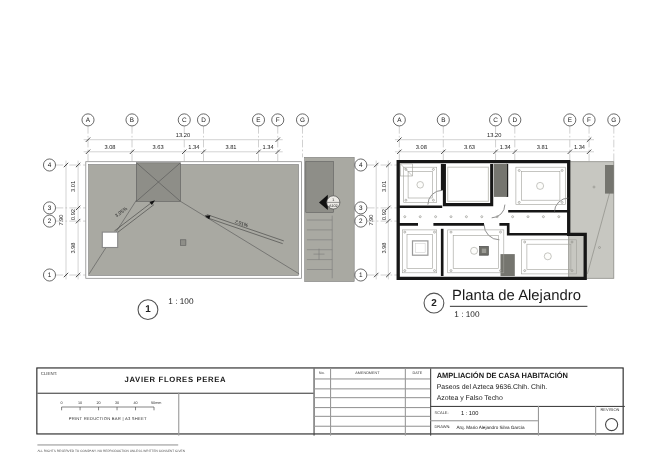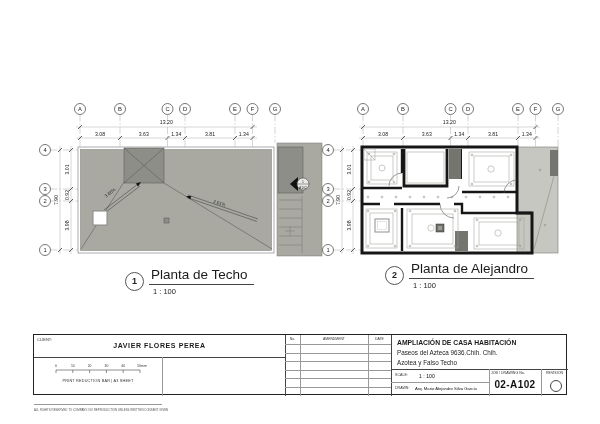--- a/index.html
+++ b/index.html
@@ -293,21 +293,20 @@
           <circle class="dot" cx="520" cy="246" r=".9"></circle>
       <circle class="dot" cx="540" cy="170" r=".9"></circle>
           <circle class="dot" cx="545" cy="225" r=".9"></circle>
     </g>
   </g>
 </svg>
 
 <div class="vt" style="left:125px;top:267px">
   <div class="vt-num">1</div>
   <div class="vt-body">
-    <div class="vt-name">Planta de Techo</div>
     <div class="vt-scale">1 : 100</div>
   </div>
 </div>
 
 <div class="vt" style="left:385px;top:261px">
   <div class="vt-num">2</div>
   <div class="vt-body">
     <div class="vt-name">Planta de Alejandro</div>
     <div class="vt-scale">1 : 100</div>
   </div>
@@ -362,24 +361,20 @@
     <div class="abs" style="left:0;top:34px;width:98px;height:13px;border-bottom:1px solid #999">
       <span class="abs tb-small" style="left:4px;top:4px">SCALE:</span>
       <span class="abs tb-val" style="left:28px;top:3.5px">1 : 100</span>
     </div>
     <div class="abs" style="left:0;top:47px;width:98px;height:14px">
       <span class="abs tb-small" style="left:4px;top:4px">DRAWN:</span>
       <span class="abs tb-small" style="left:24px;top:4px;font-size:4.2px;color:#111">Arq. Mario Alejandro Silva García</span>
     </div>
     <div class="vline lt" style="left:98px;top:34px;height:27px"></div>
 
-    <div class="abs" style="left:98px;top:34px;width:52px;height:27px">
-      <div class="abs tb-small" style="left:2px;top:2px">JOB / DRAWING No.</div>
-      <div class="abs tb-job" style="left:0;top:10px;width:52px">02-A102</div>
-    </div>
     <div class="vline lt" style="left:150px;top:34px;height:27px"></div>
 
     <div class="abs" style="left:150px;top:34px;width:27px;height:27px">
       <div class="abs tb-small" style="left:0;top:2px;width:27px;text-align:center">REVISION</div>
       <div class="tb-revcircle" style="left:8.5px;top:11px"></div>
     </div>
   </div>
 </div>
 
 </div>

